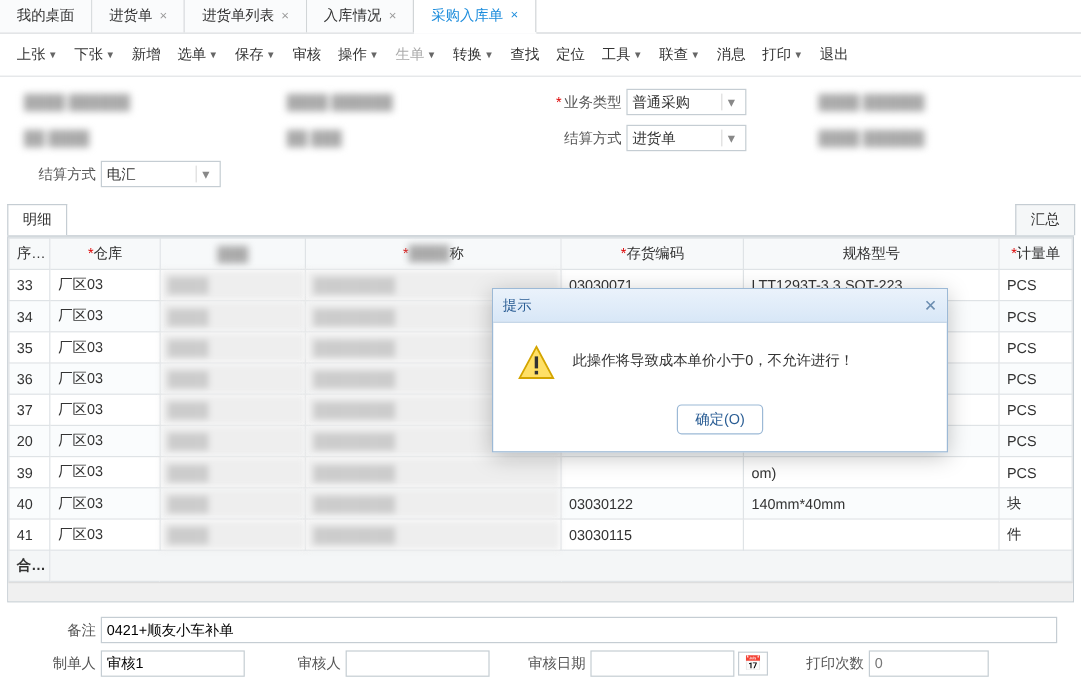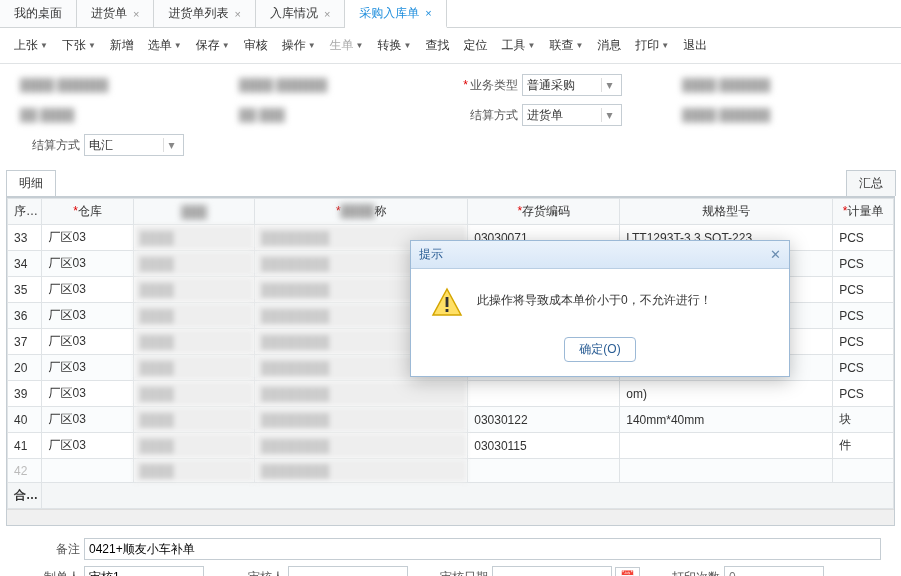--- a/index.html
+++ b/index.html
@@ -288,29 +288,20 @@
         </tr>
         <tr>
           <td>41</td>
           <td>厂区03</td>
           <td class="blur-cell">████</td>
           <td class="blur-cell">████████</td>
           <td>03030115</td>
           <td></td>
           <td>件</td>
         </tr>
-        <tr>
-          <td style="color:#bbb">42</td>
-          <td></td>
-          <td class="blur-cell">████</td>
-          <td class="blur-cell">████████</td>
-          <td></td>
-          <td></td>
-          <td></td>
-        </tr>
       </tbody>
   <tfoot>
     <tr class="total-row">
       <td>合计</td>
       <td colspan="6"></td>
     </tr>
   </tfoot>
 </table>
 <div class="hscroll"></div>
 </div>

